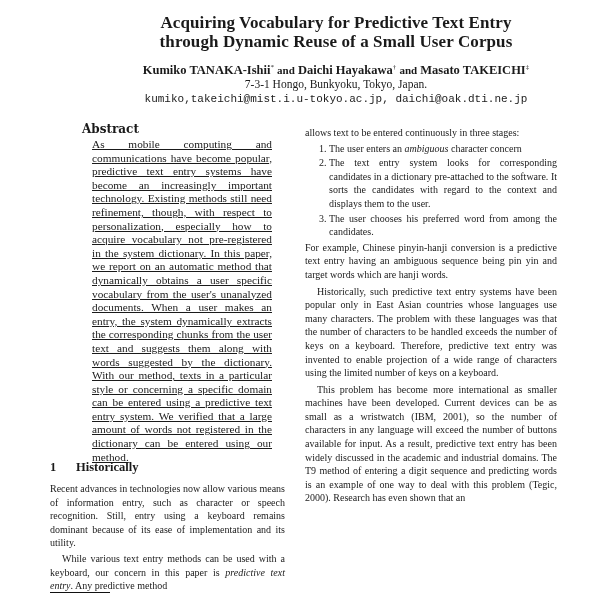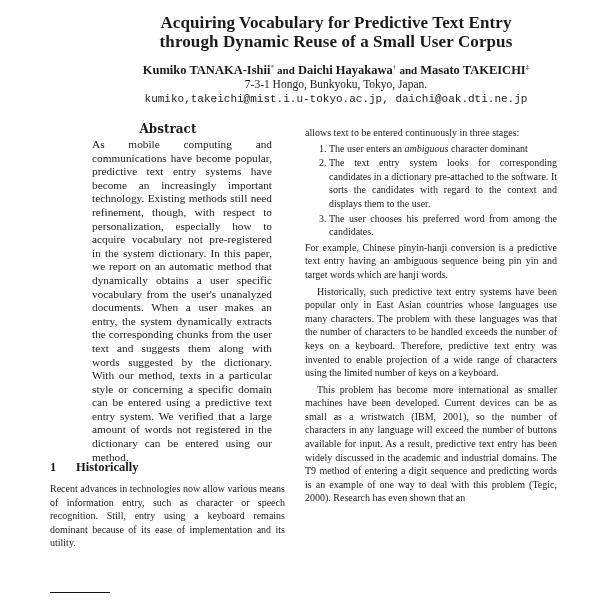--- a/index.html
+++ b/index.html
@@ -5,22 +5,22 @@
   html, body { margin:0; padding:0; background:#ffffff; }
   body { width:600px; height:600px; overflow:hidden; position:relative;
          font-family:"DejaVu Serif","Liberation Serif",serif; color:#1a1a1a; }
   .header { position:absolute; left:0; top:0; width:600px; text-align:center;padding-left:36px; }
   .title { font-family:"Liberation Serif",serif; font-weight:bold; font-size:17px; line-height:19px; margin-top:13px; letter-spacing:0.1px; }
   .authors { font-family:"Liberation Serif",serif; font-size:12.5px; font-weight:bold; margin-top:9px; line-height:14px; }
   .authors .and { font-weight:bold; font-size:11px; }
   .authors sup { font-size:7px; font-weight:normal; }
   .affil { font-family:"Liberation Serif",serif; font-size:11.5px; line-height:15px; }
   .email { font-family:"Liberation Mono",monospace; font-size:11px; line-height:15px; }
-  .abstract-title { position:absolute; left:82px; top:122px; width:172px; text-align:center; font-weight:bold; font-size:12px; }
-  .abstract-body { position:absolute; left:92px; top:138px; width:180px; font-family:"Liberation Serif",serif; font-size:11.3px; line-height:13.6px; text-align:justify; }
+  .abstract-title { position:absolute; left:82px; top:122px; width:172px; text-align:left; font-weight:bold; font-size:12px; }
+  .abstract-body { position:absolute; left:92px; top:138px; width:180px; font-family:"Liberation Serif",serif; font-size:11.3px; line-height:13.6px; text-align:justify;text-decoration:underline; }
   .section { position:absolute; left:50px; top:460px; font-weight:bold; font-size:12.5px; font-family:"Liberation Serif",serif; }
   .section .num { display:inline-block; width:26px; }
   .intro { position:absolute; left:50px; top:482px; width:235px; font-family:"Liberation Serif",serif; font-size:10px; line-height:13.6px; text-align:justify; }
   .intro p { margin:0; }
   .intro p + p { text-indent:12px; margin-top:2px; }
   .footrule { position:absolute; left:50px; top:592px; width:60px; border-top:1.5px solid #111; }
   .right-body { position:absolute; left:305px; top:126px; width:252px; font-family:"Liberation Serif",serif; font-size:10px; line-height:13.6px; text-align:justify; }
   .right-body p { margin:0; }
   .right-body p.indent { text-indent:12px; margin-top:3px; }
   .right-body ol { margin:2px 0 2px 0; padding-left:24px; }
@@ -48,27 +48,28 @@
 
 <div class="abstract-title">Abstract</div>
 <div class="abstract-body">As mobile computing and communications have become popular, predictive text entry systems have become an increasingly important technology. Existing methods still need refinement, though, with respect to personalization, especially how to acquire vocabulary not pre-registered in the system dictionary. In this paper, we report on an automatic method that dynamically obtains a user specific vocabulary from the user's unanalyzed documents. When a user makes an entry, the system dynamically extracts the corresponding chunks from the user text and suggests them along with words suggested by the dictionary. With our method, texts in a particular style or concerning a specific domain can be entered using a predictive text entry system. We verified that a large amount of words not registered in the dictionary can be entered using our method.</div>
 
 <div class="section">
   <span class="num">1</span><span>Historically</span>
 </div>
 
 <div class="intro">
   <p>Recent advances in technologies now allow various means of information entry, such as character or speech recognition. Still, entry using a keyboard remains dominant because of its ease of implementation and its utility.</p>
+  <p><span>While various text entry methods can be used with a keyboard, our concern in this paper is </span><em>predictive text entry</em><span>. Any predictive method</span></p>
 </div>
 
 <div class="footrule"></div>
 
 <div class="right-body">
   <p>allows text to be entered continuously in three stages:</p>
   <ol>
-    <li><span>The user enters an </span><em>ambiguous</em><span> character dominant</span></li>
+    <li><span>The user enters an </span><em>ambiguous</em><span> character concern</span></li>
     <li><span>The text entry system looks for corresponding candidates in a dictionary pre-attached to the software. It sorts the candidates with regard to the context and displays them to the user.</span></li>
     <li><span>The user chooses his preferred word from among the candidates.</span></li>
   </ol>
   <p>For example, Chinese pinyin-hanji conversion is a predictive text entry having an ambiguous sequence being pin yin and target words which are hanji words.</p>
   <p class="indent">Historically, such predictive text entry systems have been popular only in East Asian countries whose languages use many characters. The problem with these languages was that the number of characters to be handled exceeds the number of keys on a keyboard. Therefore, predictive text entry was invented to enable projection of a wide range of characters using the limited number of keys on a keyboard.</p>
   <p class="indent">This problem has become more international as smaller machines have been developed. Current devices can be as small as a wristwatch (IBM, 2001), so the number of characters in any language will exceed the number of buttons available for input. As a result, predictive text entry has been widely discussed in the academic and industrial domains. The T9 method of entering a digit sequence and predicting words is an example of one way to deal with this problem (Tegic, 2000). Research has even shown that an</p>
 </div>
 
 </body></html>

